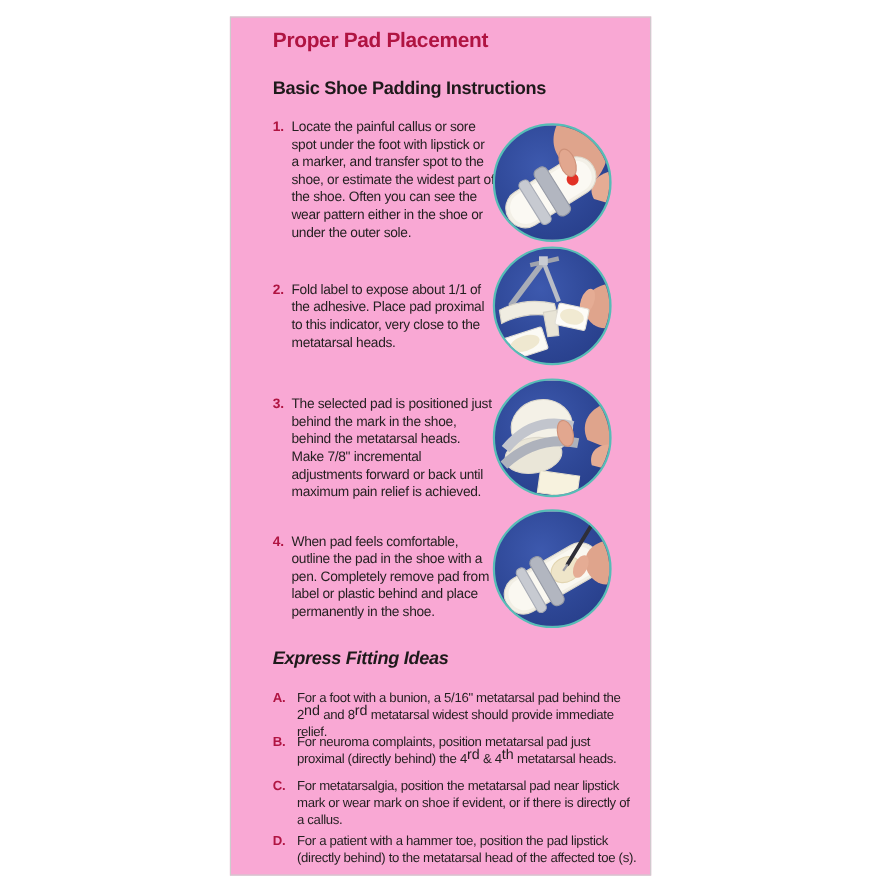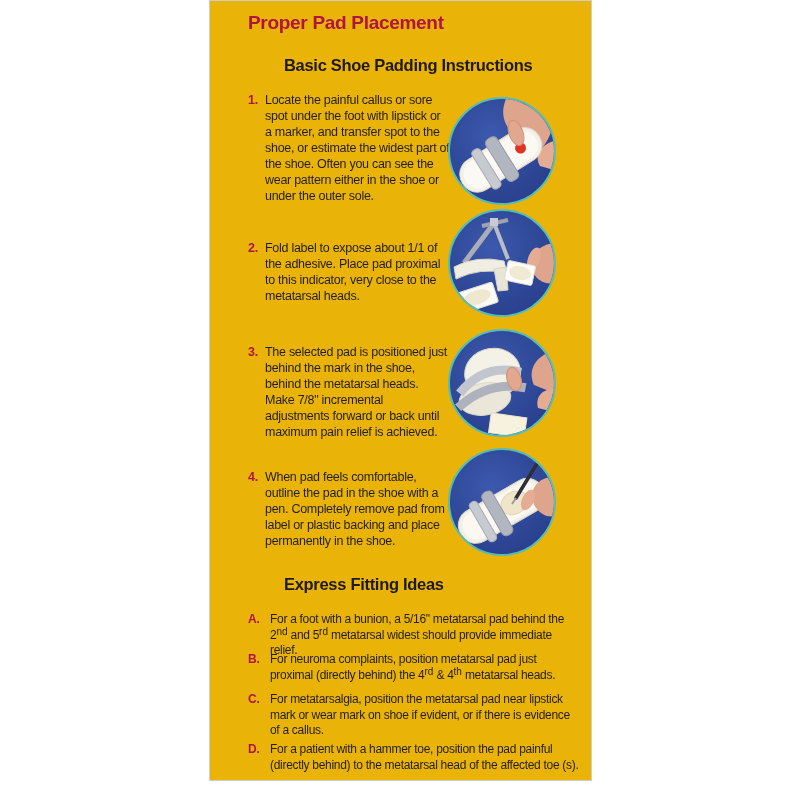--- a/index.html
+++ b/index.html
@@ -3,35 +3,35 @@
 <meta charset="utf-8">
 <style>
   html,body{margin:0;padding:0;background:#fff;}
   body{
     width:800px;height:800px;position:relative;
     font-family:"Liberation Sans",sans-serif;
     color:var(--text,#231F20);
     -webkit-font-smoothing:antialiased;
   }
   .card{
-    position:absolute;left:209px;top:0;width:381px;height:779px;
-    background:#eab308;border:1px solid var(--card-border,#CDCDCD);
+    position:absolute;left:209px;top:15px;width:381px;height:779px;
+    background:#f9a8d4;border:1px solid var(--card-border,#CDCDCD);
   }
   .title{
     position:absolute;left:38px;top:11px;
     font-size:19px;font-weight:bold;color:var(--accent,#B01442);
     letter-spacing:-0.3px;white-space:nowrap;
   }
   .section-heading{
     position:absolute;left:38px;
     font-size:16.5px;font-weight:bold;color:#1E1A1B;
-    letter-spacing:-0.3px;white-space:nowrap;margin-left:36px;
+    letter-spacing:-0.3px;white-space:nowrap;
   }
   .heading-basic{top:55px;}
-  .heading-express{top:574px;}
+  .heading-express{top:574px;font-style:italic;}
   .step{
     position:absolute;left:38px;width:202px;display:flex;
   }
   .step-num{
     flex:none;width:17px;
     font-size:12.5px;line-height:16px;font-weight:bold;color:var(--accent,#B01442);
     letter-spacing:-0.25px;
   }
   .step-text{
     font-size:12.5px;line-height:16px;letter-spacing:-0.28px;color:var(--text,#231F20);
@@ -49,21 +49,21 @@
     position:absolute;left:38px;width:332px;display:flex;
   }
   .idea-letter{
     flex:none;width:22px;
     font-size:12px;line-height:15.5px;font-weight:bold;color:var(--accent,#B01442);
     letter-spacing:-0.25px;
   }
   .idea-text{
     font-size:12px;line-height:15.5px;letter-spacing:-0.3px;color:var(--text,#231F20);
   }
-  .idea-text sup{font-size:10px;letter-spacing:0;line-height:0;vertical-align:4px;}
+  .idea-text sup{font-size:13px;letter-spacing:0;line-height:0;vertical-align:4px;}
   .idea-a{top:611px;} .idea-b{top:651px;} .idea-c{top:691px;} .idea-d{top:741px;}
 </style>
 </head>
 <body>
 
 <div class="card">
 
   <div class="title">Proper Pad Placement</div>
 
   <div class="section-heading heading-basic">Basic Shoe Padding Instructions</div>
@@ -128,21 +128,21 @@
       <path d="M104,58 C92,58 85,66 88,77 L104,81 Z" fill="#E5AC94"></path>
       <ellipse cx="64" cy="48" rx="7" ry="12" fill="#E2A78F" stroke="#CE9179" transform="rotate(-15 64 48)"></ellipse>
       <g transform="rotate(8 56 92)">
         <rect x="40" y="84" width="36" height="20" fill="#F7F2DE" stroke="#E8E2CC"></rect>
       </g>
     </svg>
   </div>
 
   <div class="step step-4">
     <span class="step-num">4.</span>
-    <span class="step-text">When pad feels comfortable, outline the pad in the shoe with a pen. Completely remove pad from label or plastic backing and place permanently in the shoe.</span>
+    <span class="step-text">When pad feels comfortable, outline the pad in the shoe with a pen. Completely remove pad from label or plastic behind and place permanently in the shoe.</span>
   </div>
   <div class="photo photo-4">
     <svg viewBox="0 0 104 104">
       <g transform="rotate(-30 50 60)">
         <rect x="4" y="44" width="94" height="35" rx="17" fill="#F2EFE5" stroke="#DBD7CA"></rect>
         <rect x="8" y="47" width="86" height="29" rx="14" fill="#FAF8F1"></rect>
         <ellipse cx="66" cy="61" rx="14" ry="11" fill="#EFE5C9" stroke="#E2D5B2"></ellipse>
         <rect x="25" y="39" width="9" height="45" rx="4" fill="#C7CAD1" stroke="#A8ACB6"></rect>
         <rect x="40" y="37" width="12" height="49" rx="5" fill="#B2B6C0" stroke="#979BA6"></rect>
       </g>
@@ -150,28 +150,28 @@
       <ellipse cx="78" cy="50" rx="6" ry="11" fill="#E5AC94" transform="rotate(25 78 50)"></ellipse>
       <line x1="88" y1="12" x2="66" y2="48" stroke="#2E2E38" stroke-width="3.5" stroke-linecap="round"></line>
       <line x1="66" y1="48" x2="62" y2="54" stroke="#9A9AA4" stroke-width="2"></line>
     </svg>
   </div>
 
   <div class="section-heading heading-express">Express Fitting Ideas</div>
 
   <div class="idea idea-a">
     <span class="idea-letter">A.</span>
-    <span class="idea-text"><span>For a foot with a bunion, a 5/16" metatarsal pad behind the 2</span><sup>nd</sup><span> and 5</span><sup>rd</sup><span> metatarsal widest should provide immediate relief.</span></span>
+    <span class="idea-text"><span>For a foot with a bunion, a 5/16" metatarsal pad behind the 2</span><sup>nd</sup><span> and 8</span><sup>rd</sup><span> metatarsal widest should provide immediate relief.</span></span>
   </div>
   <div class="idea idea-b">
     <span class="idea-letter">B.</span>
     <span class="idea-text"><span>For neuroma complaints, position metatarsal pad just proximal (directly behind) the 4</span><sup>rd</sup><span> &amp; 4</span><sup>th</sup><span> metatarsal heads.</span></span>
   </div>
   <div class="idea idea-c">
     <span class="idea-letter">C.</span>
-    <span class="idea-text"><span>For metatarsalgia, position the metatarsal pad near lipstick mark or wear mark on shoe if evident, or if there is evidence of a callus.</span></span>
+    <span class="idea-text"><span>For metatarsalgia, position the metatarsal pad near lipstick mark or wear mark on shoe if evident, or if there is directly of a callus.</span></span>
   </div>
   <div class="idea idea-d">
     <span class="idea-letter">D.</span>
-    <span class="idea-text"><span>For a patient with a hammer toe, position the pad painful (directly behind) to the metatarsal head of the affected toe (s).</span></span>
+    <span class="idea-text"><span>For a patient with a hammer toe, position the pad lipstick (directly behind) to the metatarsal head of the affected toe (s).</span></span>
   </div>
 
 </div>
 
 </body></html>

